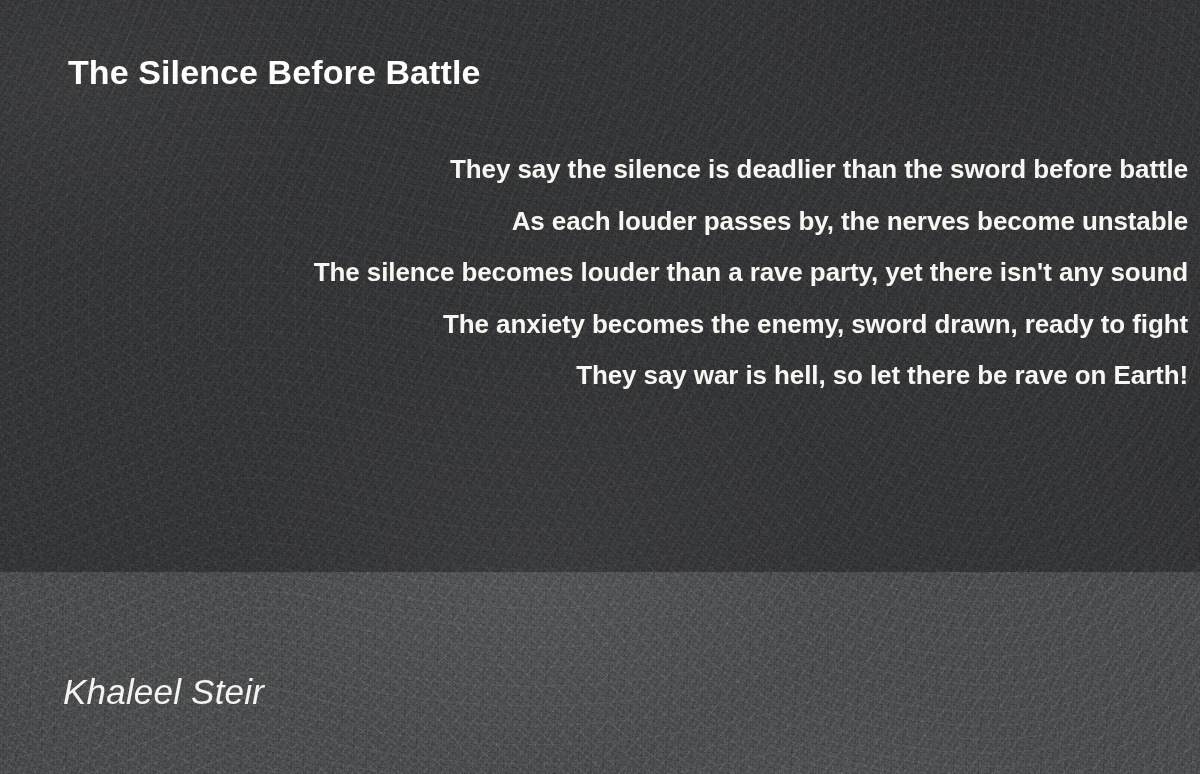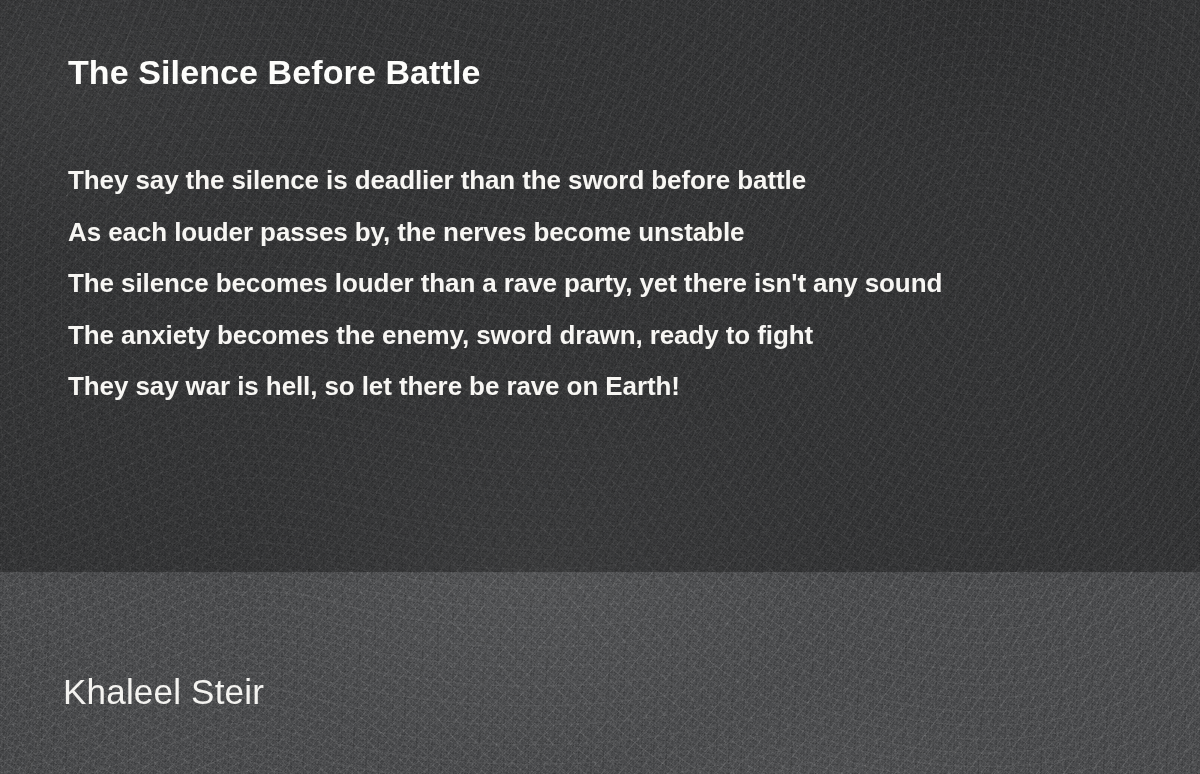--- a/index.html
+++ b/index.html
@@ -9,20 +9,21 @@
     background: #2b2b2b;
   }
 
   #poem-card {
     position: relative;
     width: 1200px;
     height: 774px;
     overflow: hidden;
     background-color: #464749;
     font-family: "Liberation Sans", sans-serif;
+    text-align: right;
     -webkit-font-smoothing: antialiased;
   }
 
   
   .tex {
     position: absolute;
     inset: -20%;
     pointer-events: none;
   }
 
@@ -92,38 +93,39 @@
     font-size: 34px;
     font-weight: bold;
     color: #fdfdfb;
     letter-spacing: 0.1px;
     white-space: nowrap;
   }
 
   #poem-body {
     position: absolute;
     left: 68px;
-    top: 155px;
+    top: 144px;
     width: 1120px;
   }
 
   .poem-line {
     font-size: 26px;
     font-weight: bold;
     color: #f7f6f3;
     line-height: 51.5px;
     white-space: nowrap;
     letter-spacing: -0.1px;
   }
 
   #poem-author {
     position: absolute;
     left: 63px;
     top: 672px;
     font-size: 35px;
+    font-style: italic;
     font-weight: normal;
     color: #f4f3f0;
     white-space: nowrap;
     letter-spacing: 0.2px;
   }
 </style>
 </head>
 <body>
 
 <div id="poem-card">

